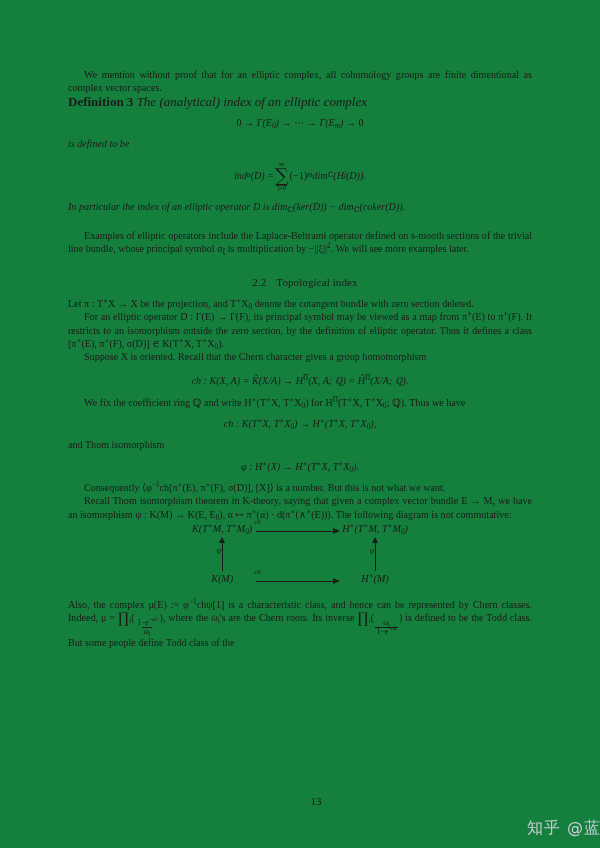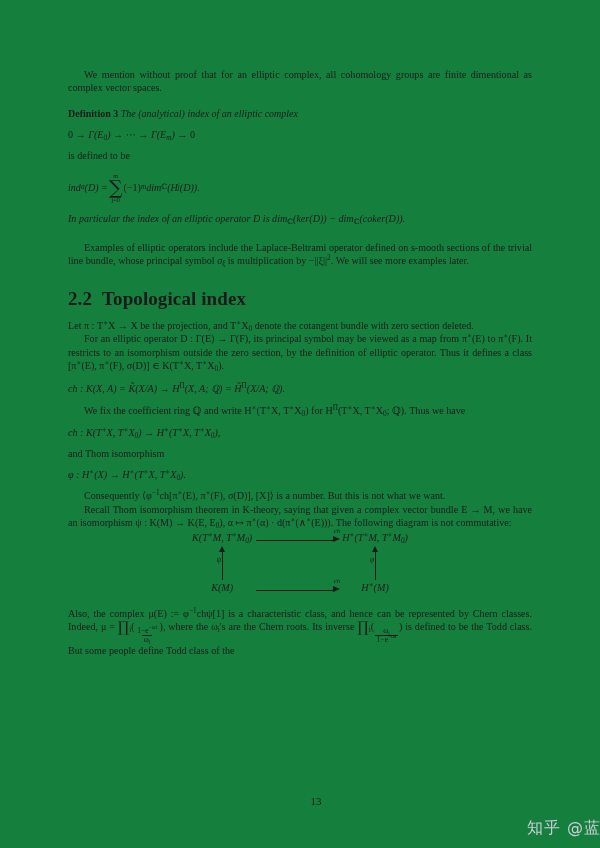--- a/index.html
+++ b/index.html
@@ -40,40 +40,41 @@
   }
   p.indent { text-indent: 16px; }
   p.gap-above { margin-top: 16px; }
 
   .mi { font-style: italic; }
   .mr { font-style: normal; }
   .sup { font-size: 0.72em; vertical-align: super; line-height: 0; }
   .sub { font-size: 0.72em; vertical-align: -0.28em; line-height: 0; }
 
   .defn {
-    margin-top: 12px;
-    font-size: 10px;
+    font-size: 13px;
     line-height: 13.4px;
   }
   .defn .dhead { font-weight: bold; font-style: normal; }
   .defn .dbody { font-style: italic; }
 
   .display {
+    text-align: center;
     font-size: 10.1px;
     margin: 9px 0 9px 0;
     font-style: italic;
   }
   .display.roman { font-style: normal; }
 
   h2.section {
-    font-size: 19px;
-    font-weight: bold;
+    font-size: 11px;
+    font-weight: normal;
     margin: 20px 0 9px 0;
     font-family: "Liberation Serif", "DejaVu Serif", serif;
     letter-spacing: 0.1px;
+    text-align: center;
   }
   h2.section .secnum { display: inline-block; width: 34px; }
 
   
   .sumdisp {
     display: inline-flex;
     align-items: center;
     font-size: 10.1px;
   }
   .sumop {
@@ -149,21 +150,21 @@
     position: absolute;
     right: 0px; top: 6.6px;
     width: 0; height: 0;
     border-left: 7px solid #1a1a1a;
     border-top: 3px solid transparent;
     border-bottom: 3px solid transparent;
   }
   .harrow .lbl {
     position: absolute;
     left: 0; right: 0; top: -3px;
-    text-align: right;
+    text-align: left;
     font-size: 7px;
     font-style: italic;
   }
 
   .varrow {
     position: relative;
     width: 22px;
     height: 34px;
   }
   .varrow .line {
@@ -226,21 +227,21 @@
       <span class="mr">→</span>
       <span class="mi">Γ(E</span><span class="sub mi">0</span><span class="mi">)</span>
       <span class="mr">→</span>
       <span class="mr">⋯</span>
       <span class="mr">→</span>
       <span class="mi">Γ(E</span><span class="sub mi">m</span><span class="mi">)</span>
       <span class="mr">→</span>
       <span class="mr">0</span>
     </div>
 
-    <p class="para" style="">is defined to be</p>
+    <p class="para" style="font-style:italic;">is defined to be</p>
 
     <div class="display">
       <span class="sumdisp">
         <span class="mi">ind</span>
           <span class="sub mi">a</span>
           <span class="mi">(D) =</span>
         <span class="sumop">
           <span class="lim">m</span>
           <span class="sigma">∑</span>
           <span class="lim">j=0</span>
@@ -258,20 +259,21 @@
     <p class="para" style="font-style:italic;"><span>In particular the index of an elliptic operator D is dim</span><span class="sub mr">ℂ</span><span>(ker(D)) − dim</span><span class="sub mr">ℂ</span><span>(coker(D)).</span></p>
 
     <p class="para indent gap-above"><span>Examples of elliptic operators include the Laplace-Beltrami operator defined on s-mooth sections of the trivial line bundle, whose principal symbol </span><span class="mi">σ</span><span class="sub mi">ξ</span><span> is multiplication by −||ξ||</span><span class="sup">2</span><span>. We will see more examples later.</span></p>
 
     <h2 class="section"><span class="secnum">2.2</span><span>Topological index</span></h2>
 
     <p class="para"><span>Let π : T</span><span class="sup">∗</span><span>X → X be the projection, and T</span><span class="sup">∗</span><span>X</span><span class="sub">0</span><span> denote the cotangent bundle with zero section deleted.</span></p>
 
     <p class="para indent"><span>For an elliptic operator D : Γ(E) → Γ(F), its principal symbol may be viewed as a map from π</span><span class="sup">∗</span><span>(E) to π</span><span class="sup">∗</span><span>(F). It restricts to an isomorphism outside the zero section, by the definition of elliptic operator. Thus it defines a class [π</span><span class="sup">∗</span><span>(E), π</span><span class="sup">∗</span><span>(F), σ(D)] ∈ K(T</span><span class="sup">∗</span><span>X, T</span><span class="sup">∗</span><span>X</span><span class="sub">0</span><span>).</span></p>
 
+    <p class="para indent">Suppose X is oriented. Recall that the Chern character gives a group homomorphism</p>
 
 
 
     <div class="display"><span>ch : K(X, A) = K̃(X/A) → H</span><span class="sup mr">Π</span><span>(X, A; ℚ) = H̃</span><span class="sup mr">Π</span><span>(X/A; ℚ).</span></div>
 
     <p class="para indent"><span>We fix the coefficient ring ℚ and write H</span><span class="sup">∗</span><span>(T</span><span class="sup">∗</span><span>X, T</span><span class="sup">∗</span><span>X</span><span class="sub">0</span><span>) for H</span><span class="sup">Π</span><span>(T</span><span class="sup">∗</span><span>X, T</span><span class="sup">∗</span><span>X</span><span class="sub">0</span><span>; ℚ). Thus we have</span></p>
 
     <div class="display"><span>ch : K(T</span><span class="sup">∗</span><span>X, T</span><span class="sup">∗</span><span>X</span><span class="sub">0</span><span>) → H</span><span class="sup">∗</span><span>(T</span><span class="sup">∗</span><span>X, T</span><span class="sup">∗</span><span>X</span><span class="sub">0</span><span>),</span></div>
 
     <p class="para">and Thom isomorphism</p>

